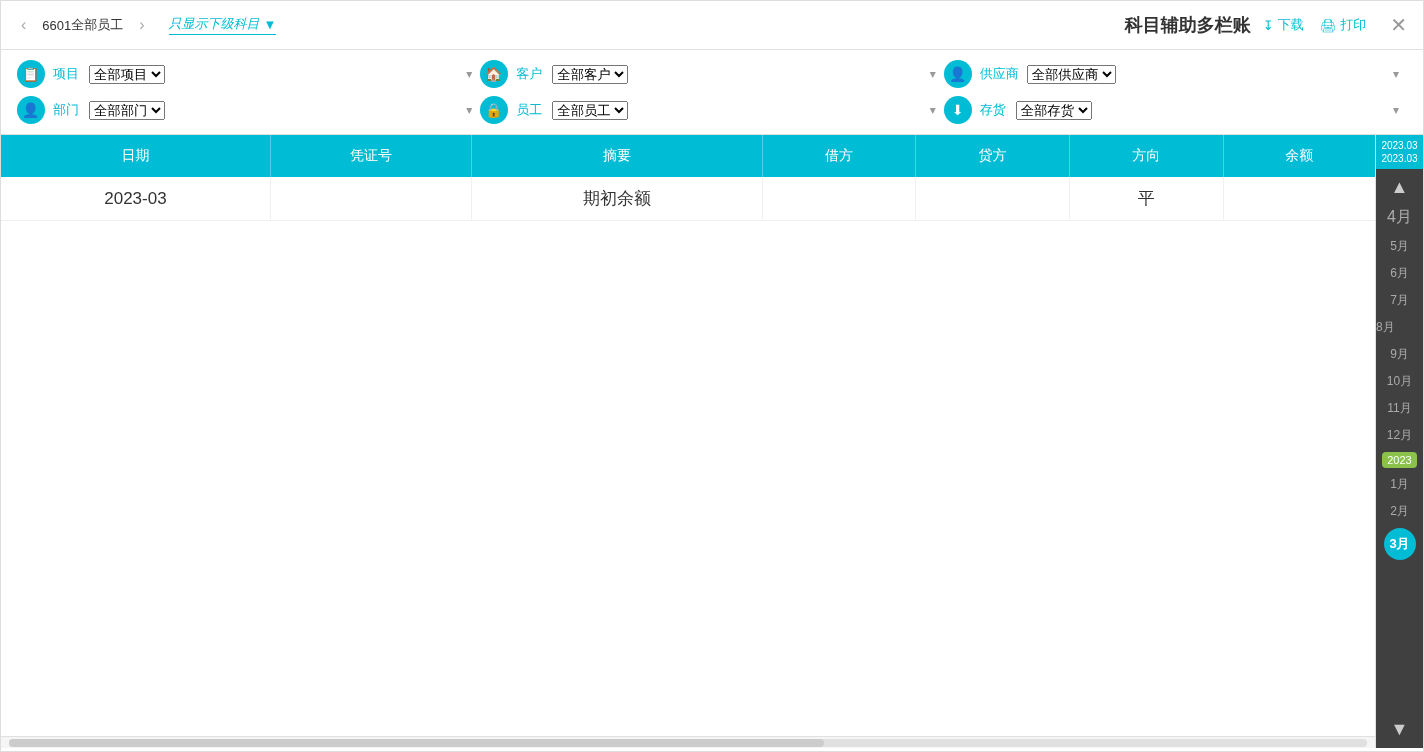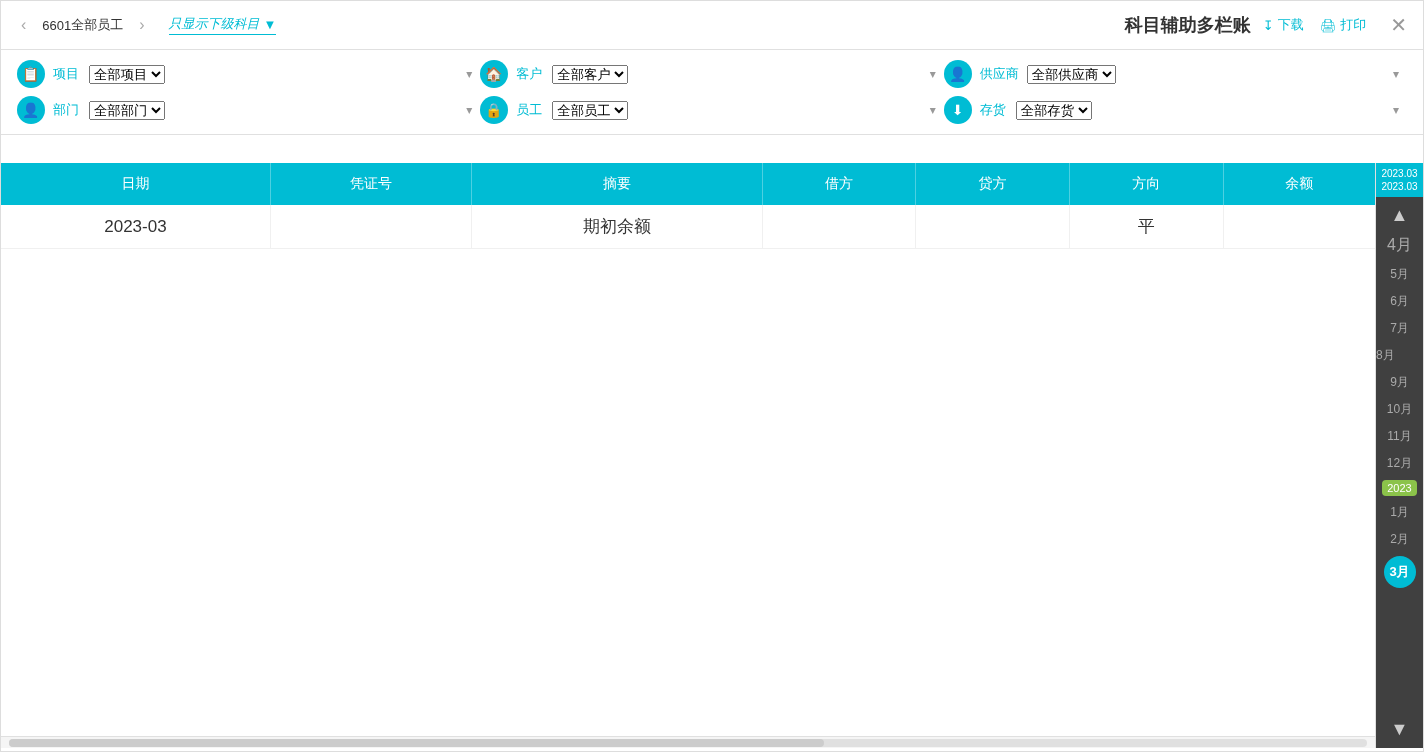--- a/index.html
+++ b/index.html
@@ -29,21 +29,21 @@
     .data-table thead th { padding: 12px 8px; text-align: center; font-weight: normal; font-size: 14px; border-right: 1px solid rgba(255,255,255,0.3); }
     .data-table thead th:last-child { border-right: none; }
     .data-table tbody tr { border-bottom: 1px solid #f0f0f0; }
     .data-table tbody td { padding: 10px 8px; text-align: center; font-size: 17px; color: #333; border-right: 1px solid #f0f0f0; }
     .data-table tbody td:last-child { border-right: none; }
     
     
     .timeline-sidebar { position: absolute; right: 0; top: 0; bottom: 0; width: 48px; background: #404040; border-left: 1px solid #e0e0e0; display: flex; flex-direction: column; align-items: center; overflow: hidden; }
     
     .main-area { display: flex; flex-direction: column; height: calc(100% - 52px); }
-    .content-area { flex: 1; overflow: hidden; position: relative; margin-top: 28px; }
+    .content-area { flex: 1; overflow: hidden; position: relative; }
   </style>
 </head>
 <body>
 
 <div class="window">
 
   <div class="header">
     <span class="nav-arrow">‹</span>
     <div class="account-code">
       <span>6601</span>

